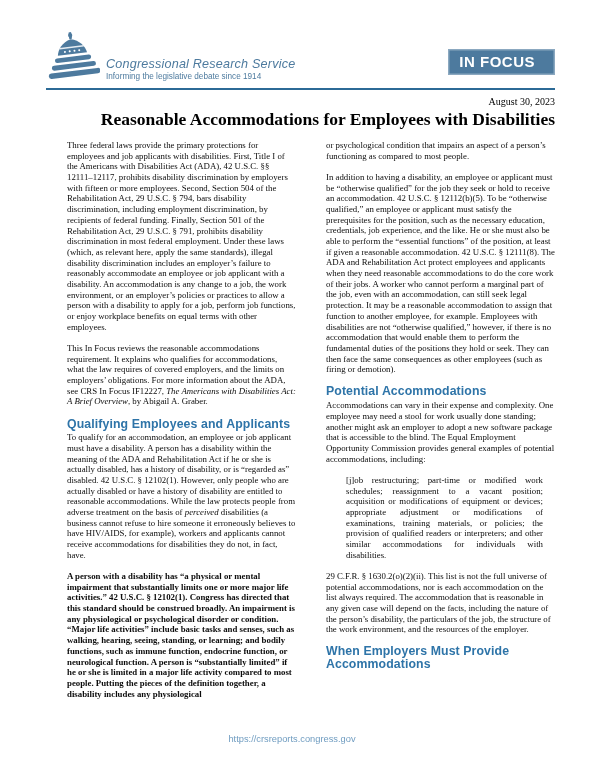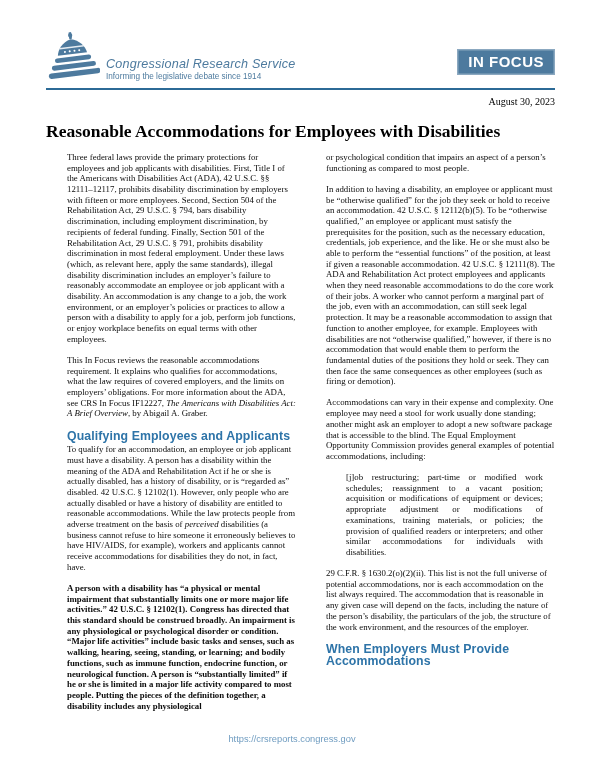--- a/index.html
+++ b/index.html
@@ -30,30 +30,30 @@
   }
   .badge {
     margin-top: 16px;
     background: #4d7a9e;
     border: 1px solid #3c6config;
     color: #ffffff;
     font-family: "Liberation Sans", sans-serif;
     font-weight: bold;
     font-size: 15px;
     letter-spacing: 0.5px;
-    padding: 4px 11px 5px 11px;
+    padding: 4px 20px 5px 11px;
     box-shadow: inset 0 0 0 1.5px rgba(255,255,255,0.35);
   }
   .rule { border: none; border-top: 2px solid #2c6a96; margin: 0; }
 
   
   .date { text-align: right; font-size: 10px; margin-top: 6px; color: #000; }
   .title {
-    text-align: left; font-size: 17.5px; font-weight: bold;
-    margin: 14px 0 0 0; color: #000; font-family: "Liberation Serif", serif;
+    text-align: right; font-size: 17.5px; font-weight: bold;
+    margin: 2px 0 0 0; color: #000; font-family: "Liberation Serif", serif;
   }
 
   
   .cols { display: flex; gap: 9px; margin-top: 10px; }
   .col { width: 250px; font-size: 8.8px; line-height: 1.215; color: #0c0c0c; margin-left: 21px; }
   .col p { margin: 0 0 10.5px 0; }
   .col p:last-child { margin-bottom: 0; font-weight: bold; }
   h2.sec {
     font-family: "Liberation Sans", sans-serif;
     font-weight: bold; font-size: 12.3px; line-height: 1.04;
@@ -118,20 +118,21 @@
       <p>Three federal laws provide the primary protections for employees and job applicants with disabilities. First, Title I of the Americans with Disabilities Act (ADA), 42 U.S.C. §§ 12111–12117, prohibits disability discrimination by employers with fifteen or more employees. Second, Section 504 of the Rehabilitation Act, 29 U.S.C. § 794, bars disability discrimination, including employment discrimination, by recipients of federal funding. Finally, Section 501 of the Rehabilitation Act, 29 U.S.C. § 791, prohibits disability discrimination in most federal employment. Under these laws (which, as relevant here, apply the same standards), illegal disability discrimination includes an employer’s failure to reasonably accommodate an employee or job applicant with a disability. An accommodation is any change to a job, the work environment, or an employer’s policies or practices to allow a person with a disability to apply for a job, perform job functions, or enjoy workplace benefits on equal terms with other employees.</p>
       <p><span>This In Focus reviews the reasonable accommodations requirement. It explains who qualifies for accommodations, what the law requires of covered employers, and the limits on employers’ obligations. For more information about the ADA, see CRS In Focus IF12227, </span><i>The Americans with Disabilities Act: A Brief Overview</i><span>, by Abigail A. Graber.</span></p>
       <h2 class="sec">Qualifying Employees and Applicants</h2>
       <p><span>To qualify for an accommodation, an employee or job applicant must have a disability. A person has a disability within the meaning of the ADA and Rehabilitation Act if he or she is actually disabled, has a history of disability, or is “regarded as” disabled. 42 U.S.C. § 12102(1). However, only people who are actually disabled or have a history of disability are entitled to reasonable accommodations. While the law protects people from adverse treatment on the basis of </span><i>perceived</i><span> disabilities (a business cannot refuse to hire someone it erroneously believes to have HIV/AIDS, for example), workers and applicants cannot receive accommodations for disabilities they do not, in fact, have.</span></p>
       <p>A person with a disability has “a physical or mental impairment that substantially limits one or more major life activities.” 42 U.S.C. § 12102(1). Congress has directed that this standard should be construed broadly. An impairment is any physiological or psychological disorder or condition. “Major life activities” include basic tasks and senses, such as walking, hearing, seeing, standing, or learning; and bodily functions, such as immune function, endocrine function, or neurological function. A person is “substantially limited” if he or she is limited in a major life activity compared to most people. Putting the pieces of the definition together, a disability includes any physiological</p>
     </div>
 
     <div class="col">
       <p>or psychological condition that impairs an aspect of a person’s functioning as compared to most people.</p>
       <p>In addition to having a disability, an employee or applicant must be “otherwise qualified” for the job they seek or hold to receive an accommodation. 42 U.S.C. § 12112(b)(5). To be “otherwise qualified,” an employee or applicant must satisfy the prerequisites for the position, such as the necessary education, credentials, job experience, and the like. He or she must also be able to perform the “essential functions” of the position, at least if given a reasonable accommodation. 42 U.S.C. § 12111(8). The ADA and Rehabilitation Act protect employees and applicants when they need reasonable accommodations to do the core work of their jobs. A worker who cannot perform a marginal part of the job, even with an accommodation, can still seek legal protection. It may be a reasonable accommodation to assign that function to another employee, for example. Employees with disabilities are not “otherwise qualified,” however, if there is no accommodation that would enable them to perform the fundamental duties of the positions they hold or seek. They can then face the same consequences as other employees (such as firing or demotion).</p>
+      <h2 class="sec">Potential Accommodations</h2>
       <p>Accommodations can vary in their expense and complexity. One employee may need a stool for work usually done standing; another might ask an employer to adopt a new software package that is accessible to the blind. The Equal Employment Opportunity Commission provides general examples of potential accommodations, including:</p>
       <blockquote class="q">[j]ob restructuring; part-time or modified work schedules; reassignment to a vacant position; acquisition or modifications of equipment or devices; appropriate adjustment or modifications of examinations, training materials, or policies; the provision of qualified readers or interpreters; and other similar accommodations for individuals with disabilities.</blockquote>
       <p>29 C.F.R. § 1630.2(o)(2)(ii). This list is not the full universe of potential accommodations, nor is each accommodation on the list always required. The accommodation that is reasonable in any given case will depend on the facts, including the nature of the person’s disability, the particulars of the job, the structure of the work environment, and the resources of the employer.</p>
       <h2 class="sec">When Employers Must Provide Accommodations</h2>
     </div>
 
   </div>
 </div>
 
 <div class="footer">

